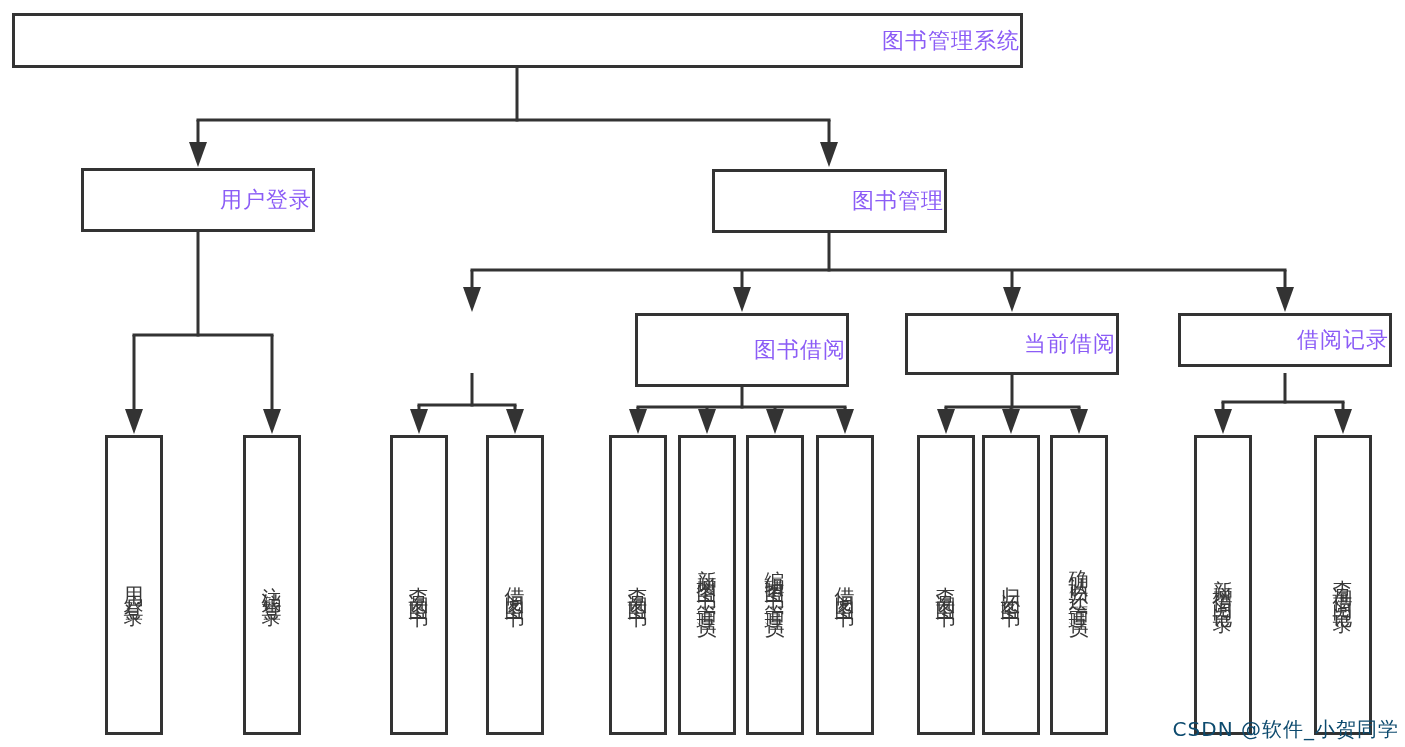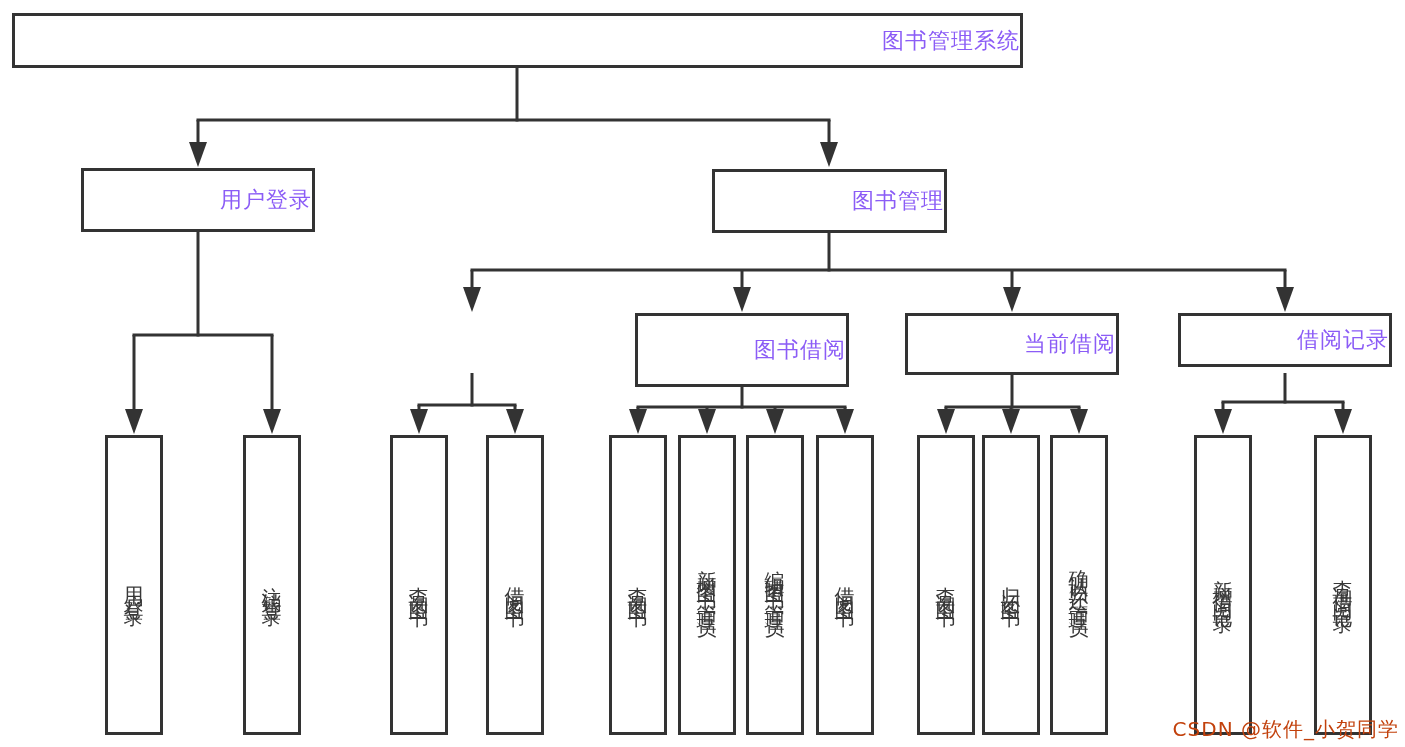--- a/index.html
+++ b/index.html
@@ -17,21 +17,21 @@
     position:absolute;top:435px;height:300px;width:58px;background:#ffffff;
     border:3px solid #333333;box-sizing:border-box;
     display:flex;align-items:center;justify-content:center;z-index:2;
   }
   .vbox .vtext{
     writing-mode:vertical-rl;text-orientation:mixed;
     font-size:20px;letter-spacing:7px;line-height:1;color:#383838;white-space:nowrap;
   }
   .watermark{
     position:absolute;right:6px;bottom:4px;z-index:3;
-    font-size:20px;color:#c2410c;letter-spacing:1px;
+    font-size:20px;color:#0c4a6e;letter-spacing:1px;
   }
 </style>
 </head>
 <body>
 
 <div class="stage">
 
   <svg class="wires" width="1405" height="747" viewBox="0 0 1405 747" stroke="#333333" stroke-width="3" fill="#333333">
 
     <line x1="517" y1="66" x2="517" y2="121.5"></line>

